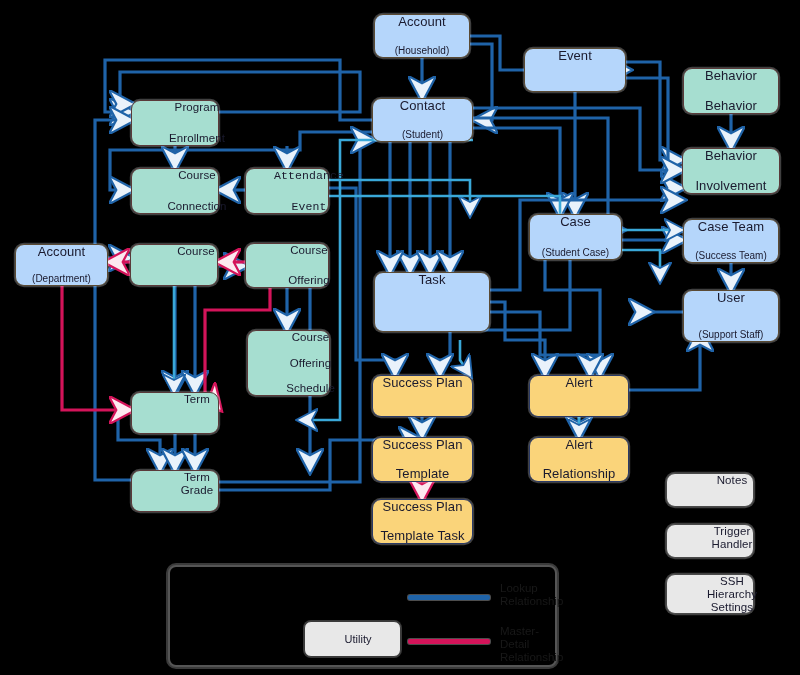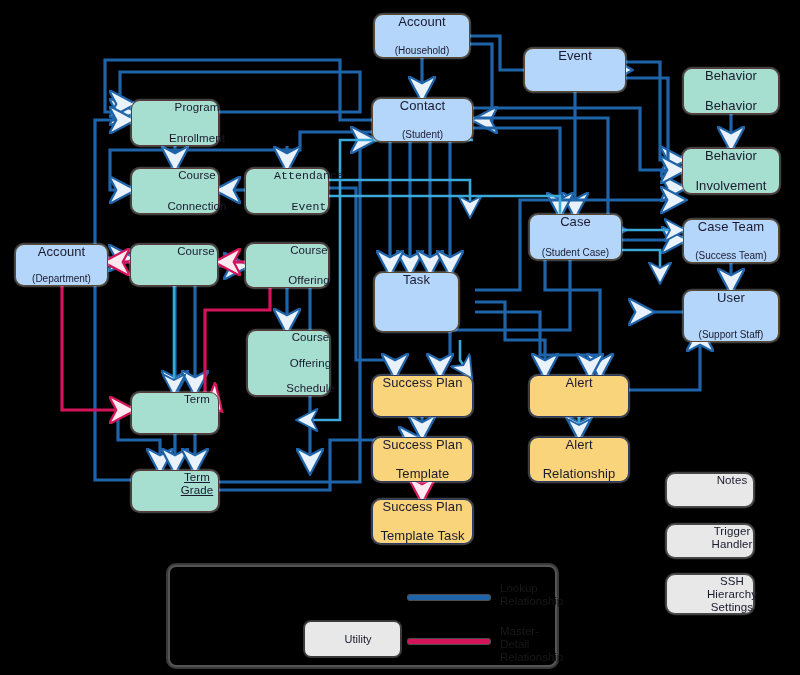--- a/index.html
+++ b/index.html
@@ -154,21 +154,21 @@
         <span class="t1">Account</span>
         <span class="t2">(Department)</span>
       </div>
       <div class="node k12 small" style="left: 130px; top: 244px; width: 88px; height: 42px;">
         <span class="t1">Course</span>
       </div>
       <div class="node k12 small" style="left: 245px; top: 243px; width: 84px; height: 45px;">
         <span class="t1">Course</span>
         <span class="t1">Offering</span>
       </div>
-      <div class="node sf" style="left: 374px; top: 272px; width: 85px; height: 60px;">
+      <div class="node sf" style="left: 374px; top: 272px; width: 116px; height: 60px;">
         <span class="t1">Task</span>
       </div>
       <div class="node sf" style="left: 683px; top: 290px; width: 96px; height: 52px;">
         <span class="t1">User</span>
         <span class="t2">(Support Staff)</span>
       </div>
       <div class="node k12 small" style="left: 247px; top: 330px; width: 83px; height: 66px;">
         <span class="t1">Course</span>
         <span class="t1">Offering</span>
         <span class="t1">Schedule</span>
@@ -183,21 +183,21 @@
         <span class="t1">Term</span>
       </div>
       <div class="node ssh" style="left: 372px; top: 437px; width: 101px; height: 45px;">
         <span class="t1">Success Plan</span>
         <span class="t1">Template</span>
       </div>
       <div class="node ssh" style="left: 529px; top: 437px; width: 100px; height: 45px;">
         <span class="t1">Alert</span>
         <span class="t1">Relationship</span>
       </div>
-      <div class="node k12 small" style="left: 131px; top: 470px; width: 88px; height: 42px; text-decoration: underline;">
+      <div class="node k12 small" style="left: 131px; top: 470px; width: 88px; height: 42px;">
         <span class="t1">Term Grade</span>
       </div>
       <div class="node ssh" style="left: 372px; top: 499px; width: 101px; height: 45px;">
         <span class="t1">Success Plan</span>
         <span class="t1">Template Task</span>
       </div>
     </div>
 
   <div id="side-layer">
       <div class="node util small" style="left: 666px; top: 473px; width: 88px; height: 34px;">

